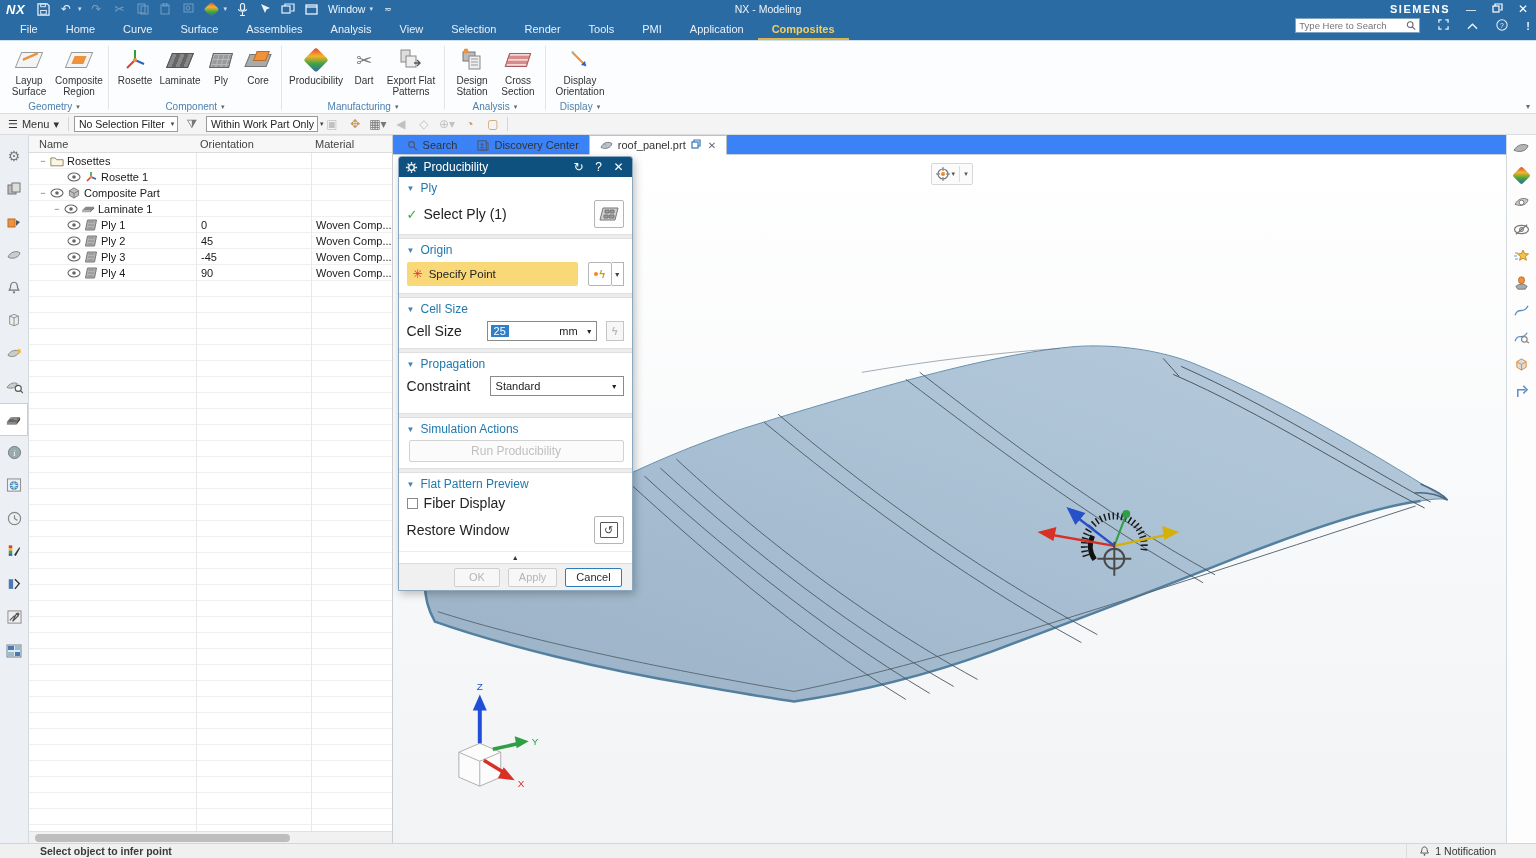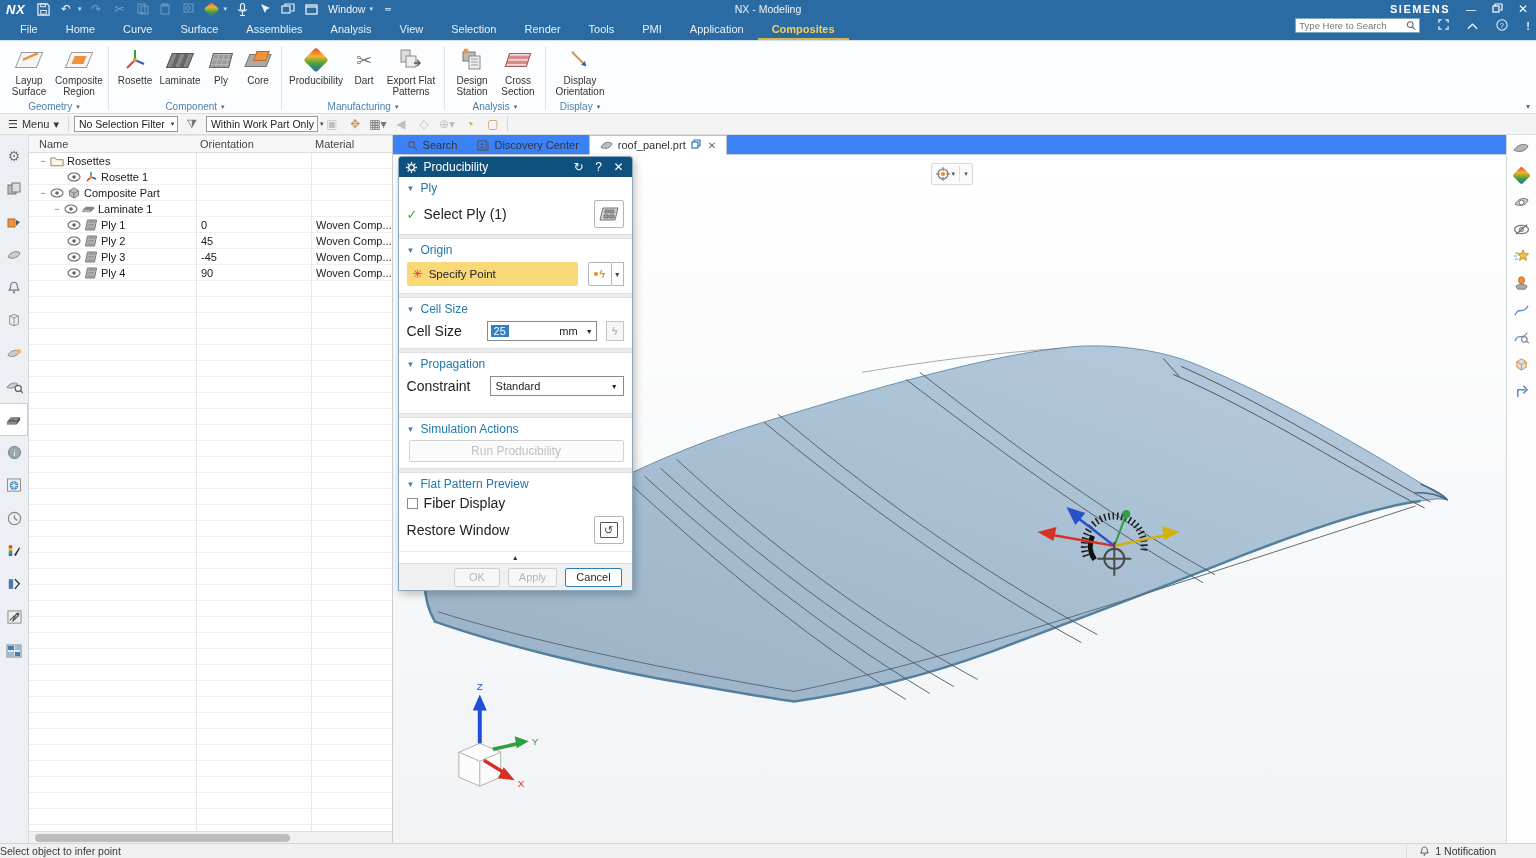--- a/index.html
+++ b/index.html
@@ -152,21 +152,21 @@
   
   .righttb { flex:0 0 30px; background:#fdfdfd; border-left:1px solid #d5dadf; display:flex; flex-direction:column; align-items:center; padding-top:4px; gap:9px; }
   .rt-item { width:20px; height:18px; display:flex; align-items:center; justify-content:center; color:#888; font-size:13px; }
   .rt-rainbow { width:13px; height:13px; transform:rotate(45deg); border-radius:2px; background:linear-gradient(135deg,#e03c31,#f7b32b,#3fa33f,#2f5fc0); }
   .rt-star { color:#e8b33a; }
   .rt-orange { color:#d98a30; }
   .rt-blue { color:#4a7ab0; }
 
   
   .statusbar { flex:0 0 15px; background:#f0f0f0; border-top:1px solid #d5d5d5; display:flex; align-items:center; font-size:10.5px; color:#333; }
-  .sb-msg { padding-left:0; font-weight:400; color:#3a3a3a; }
+  .sb-msg { padding-left:0; font-weight:700; color:#3a3a3a;margin-left:40px; }
   .sb-right { margin-left:auto; display:flex; align-items:center; gap:5px; border-left:1px solid #dcdcdc; padding:0 40px 0 12px; height:100%; }
 </style>
 </head>
 <body>
 
 <div class="app">
 
   <header class="titlebar" style="position:relative;">
     <div class="tb-row1">
       <span class="nx-logo">NX</span>

